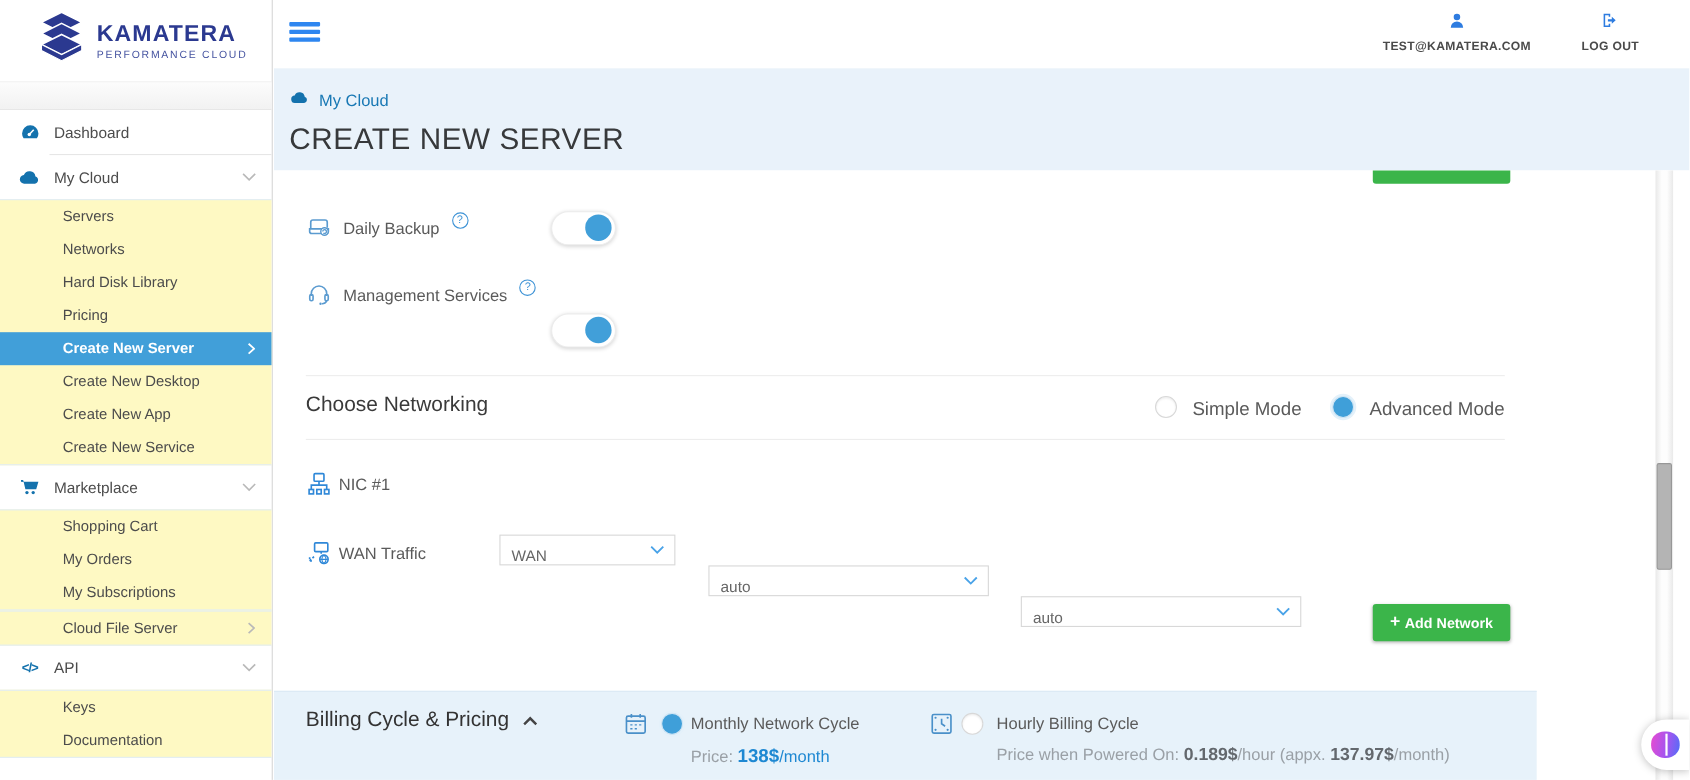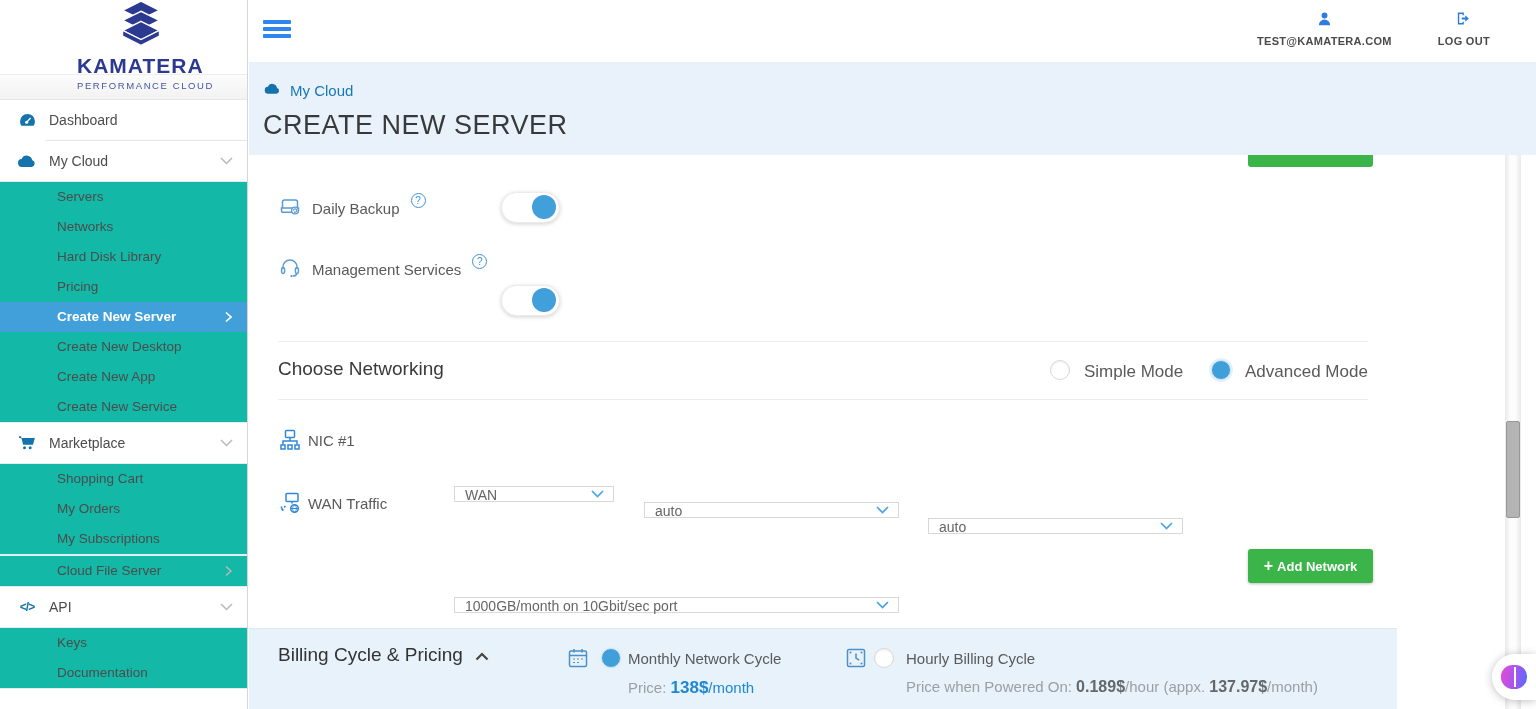--- a/index.html
+++ b/index.html
@@ -3,31 +3,31 @@
 <meta charset="utf-8">
 <style>
   * { margin:0; padding:0; box-sizing:border-box; }
   html,body { width:1536px; height:709px; overflow:hidden; }
   body { font-family:"Liberation Sans", sans-serif; background:#fff; color:#4c4c4c; }
   .app { position:relative; width:1536px; height:709px; overflow:hidden; background:#fff; }
 
   
   .sidebar { position:absolute; left:0; top:0; width:248px; height:709px; background:#fff;
              border-right:1px solid #d6d6d6; overflow:hidden; z-index:5; }
-  .logo-block { height:75px; display:flex; align-items:center; padding-left:34px; border-bottom:1px solid #ededed;flex-direction:column; }
+  .logo-block { height:75px; display:flex; align-items:center; padding-left:34px; border-bottom:1px solid #ededed; }
   .logo-text { margin-left:10px; }
   .logo-name { font-size:21px; font-weight:bold; letter-spacing:1px; color:#2b3990; }
   .logo-tag { font-size:9.5px; letter-spacing:1.6px; color:#4553a0; margin-top:2px; }
   .side-strip { height:25px; background:linear-gradient(#fcfcfc,#f2f2f2); border-bottom:1px solid #e7e7e7; }
   .side-parent { display:flex; align-items:center; height:40px; padding:0 14px; cursor:pointer; }
   .side-parent .p-icon { width:26px; display:flex; justify-content:center; align-items:center; }
   .side-parent .p-label { margin-left:9px; font-size:14px; color:#4c4c4c; }
   .side-parent .p-chev { margin-left:auto; display:flex; }
   .divider-inset { height:1px; background:#e6e6e6; margin-left:45px; }
-  .side-sub { background:#14b8a6; border-top:1px solid #e2edf5; border-bottom:1px solid #e2edf5; }
+  .side-sub { background:#fef9c3; border-top:1px solid #e2edf5; border-bottom:1px solid #e2edf5; }
   .sub-item { position:relative; height:30px; line-height:30px; padding-left:57px; font-size:13.5px; color:#4c4c4c; cursor:pointer; }
   .sub-item.active { background:#419fd9; color:#fff; font-weight:bold; }
   .sub-chev { position:absolute; right:15px; top:50%; transform:translateY(-50%); display:flex; }
   .api-glyph { font-size:12px; font-weight:bold; color:#1472ad; letter-spacing:-1px; }
 
   
   .right { position:absolute; left:249px; top:0; width:1287px; height:709px; overflow:hidden; }
   .topbar { position:relative; height:62px; background:#fff; }
   .hamburger { position:absolute; left:14px; top:20px; width:28px; cursor:pointer; }
   .hamburger div { height:4px; background:#2e86f0; border-radius:1px; margin-bottom:3px; }
@@ -55,21 +55,21 @@
   .toggle .knob { position:absolute; right:3px; top:2px; width:24px; height:24px; border-radius:50%; background:#419fd9; }
 
   .hdivider { height:1px; background:#ededed; left:29px; width:1090px; }
   .section-heading { font-size:19px; color:#3a3a3a; }
 
   .radio { width:20px; height:20px; border-radius:50%; background:#fff; border:1px solid #d8d8d8;
            box-shadow:inset 0 1px 2px rgba(0,0,0,.08); cursor:pointer; }
   .radio.on { background:#3f9fd9; border:1px solid #cfe5f4; box-shadow:0 0 0 2px #e4f1fa; }
   .radio-label { font-size:17px; color:#5a5a5a; }
 
-  .sel { height:16px; background:#fff; border:1px solid #d8d8d8; display:flex; align-items:flex-start;
+  .sel { height:28px; background:#fff; border:1px solid #d8d8d8; display:flex; align-items:flex-end;
          padding:0 30px 0 10px; font-size:14px; color:#666; position:relative; cursor:pointer; }
   .sel .sel-chev { position:absolute; right:9px; top:50%; transform:translateY(-50%); display:flex; }
 
   .btn-green { left:999px; width:125px; height:34px; background:#3bb54a; border-radius:3px; border:none;
                color:#fff; font-size:13px; font-weight:bold; display:flex; align-items:center; justify-content:center;
                gap:4px; cursor:pointer; box-shadow:0 1px 3px rgba(0,0,0,.25); font-family:"Liberation Sans",sans-serif; }
   .plus { font-size:16px; font-weight:bold; }
 
   .billing { left:0; top:473px; width:1148px; height:81px; background:#e7f2fa; border-top:1px solid #dbe9f4; position:absolute; }
   .billing-heading { position:absolute; left:29px; top:15px; font-size:19px; color:#333; display:flex; align-items:center; gap:12px; }

